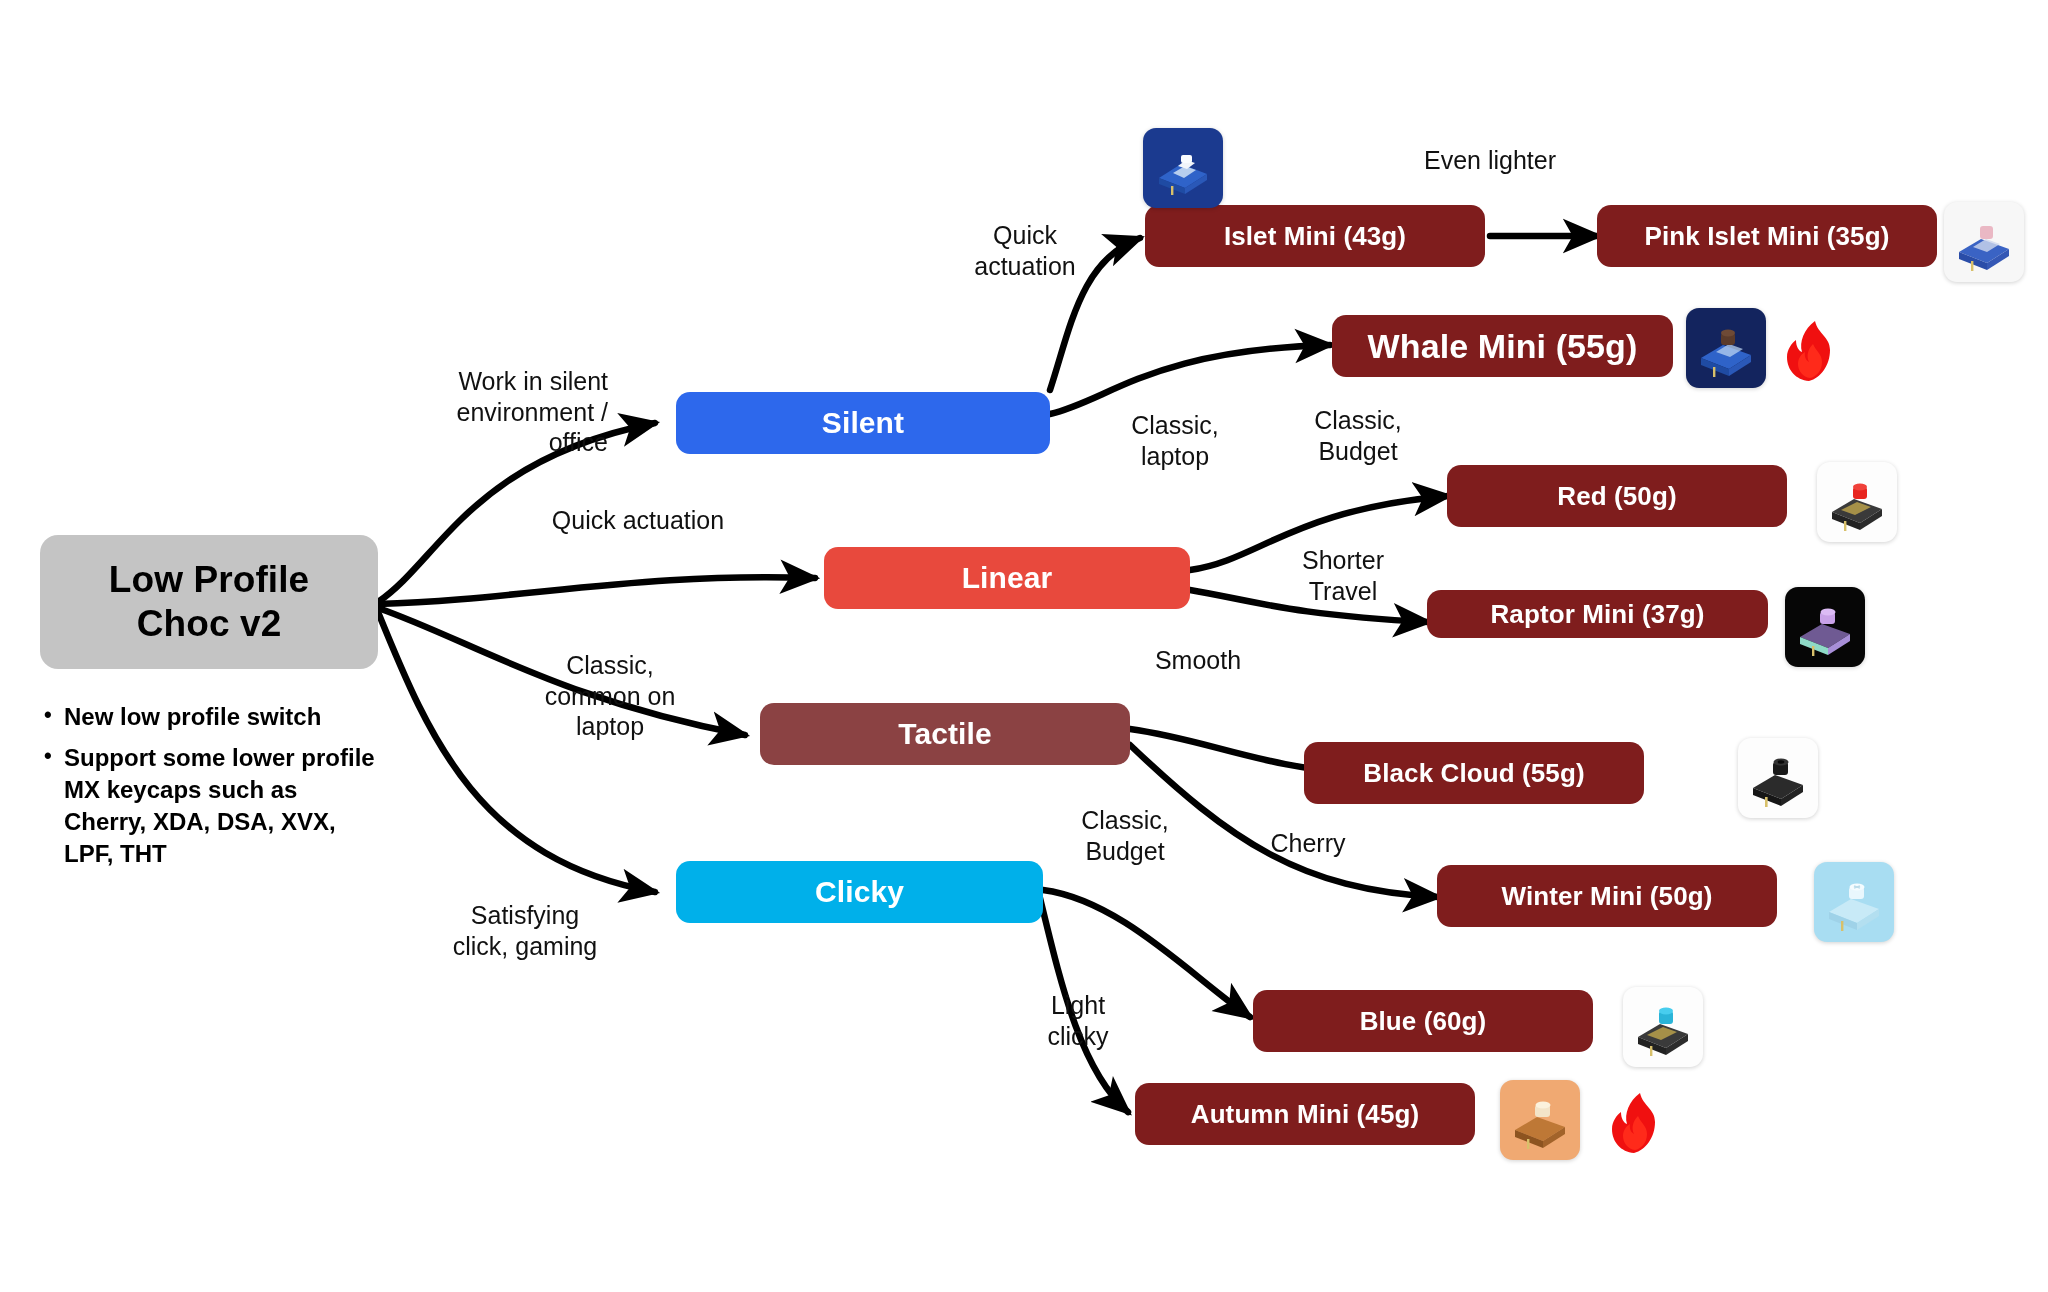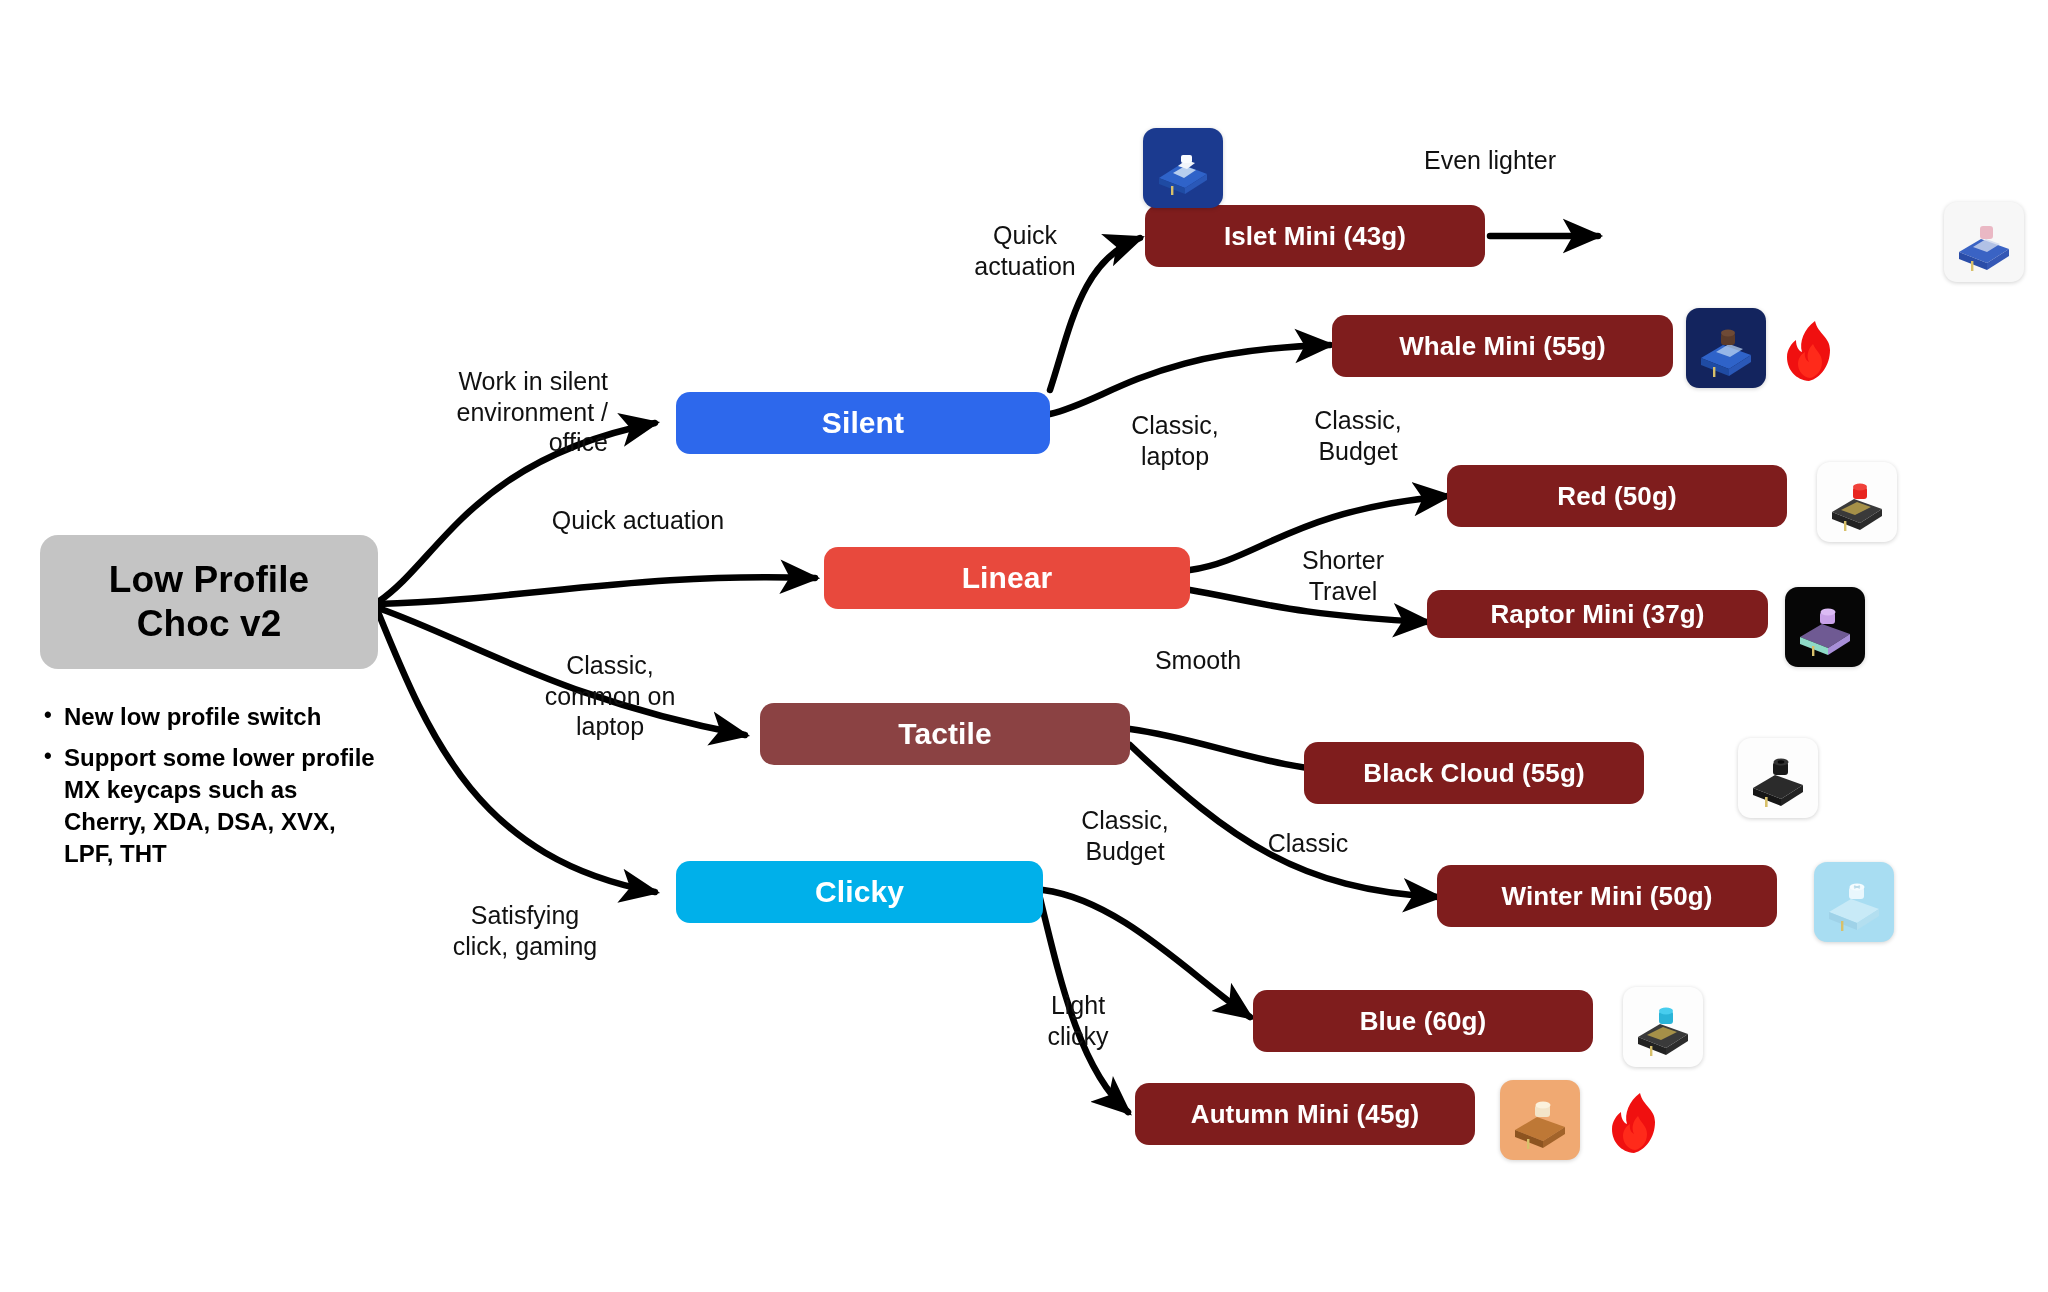--- a/index.html
+++ b/index.html
@@ -80,22 +80,25 @@
   </div>
 
   <div class="node cat" style="left:676px;top:861px;width:367px;height:62px;background:#00b0ea;">
     <span>Clicky</span>
   </div>
 
   <div class="node dark" style="left:1145px;top:205px;width:340px;height:62px;font-size:26px;">
     <span>Islet Mini (43g)</span>
   </div>
 
-
-  <div class="node dark" style="left:1332px;top:315px;width:341px;height:62px;font-size:26px;">
+  <div class="node dark" style="left:1597px;top:205px;width:340px;height:62px;font-size:26px;">
+    <span>Pink Islet Mini (35g)</span>
+  </div>
+
+  <div class="node dark" style="left:1332px;top:315px;width:341px;height:62px;font-size:34px;">
     <span>Whale Mini (55g)</span>
   </div>
 
   <div class="node dark" style="left:1447px;top:465px;width:340px;height:62px;font-size:26px;">
     <span>Red (50g)</span>
   </div>
 
   <div class="node dark" style="left:1427px;top:590px;width:341px;height:48px;font-size:26px;">
     <span>Raptor Mini (37g)</span>
   </div>
@@ -275,21 +278,21 @@
 laptop</div>
 
   <div class="elabel" style="left:1278px;top:405px;width:160px;">Classic,
 Budget</div>
 
   <div class="elabel" style="left:1258px;top:545px;width:170px;">Shorter
 Travel</div>
 
   <div class="elabel" style="left:1118px;top:645px;width:160px;">Smooth</div>
 
-  <div class="elabel" style="left:1228px;top:828px;width:160px;">Classic</div>
+  <div class="elabel" style="left:1228px;top:828px;width:160px;">Cherry</div>
 
   <div class="elabel" style="left:1045px;top:805px;width:160px;">Classic,
 Budget</div>
 
   <div class="elabel" style="left:1008px;top:990px;width:140px;">Light
 clicky</div>
 
 </div>
 
 </body></html>

